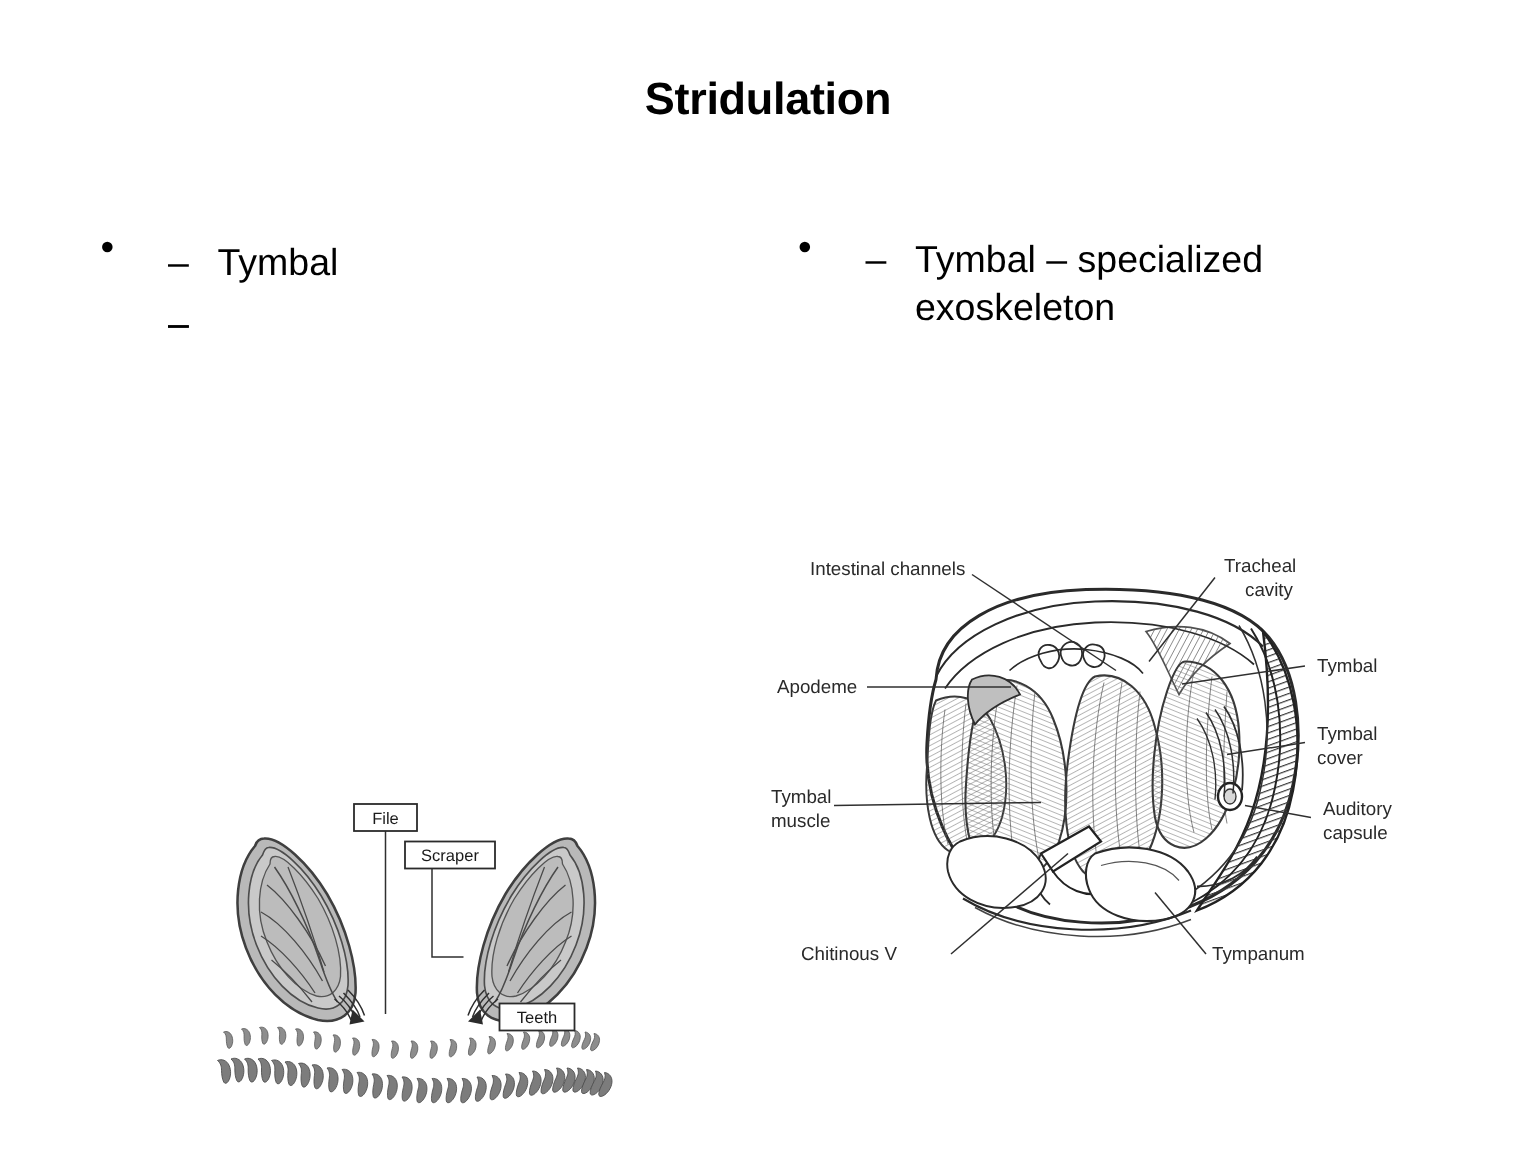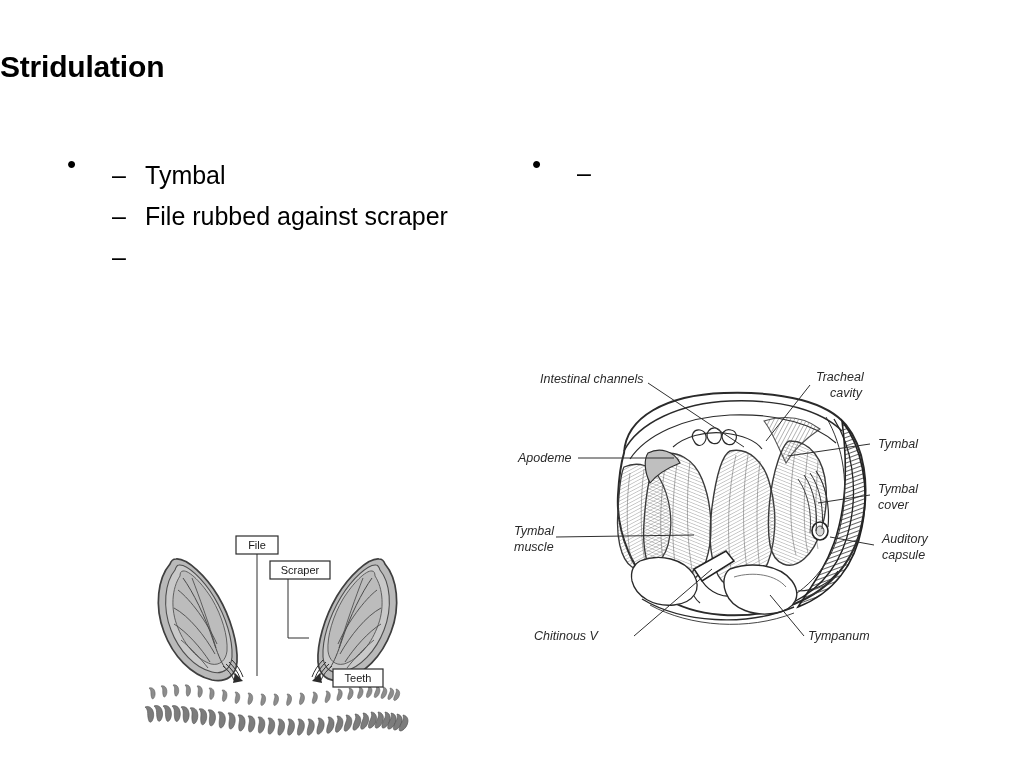--- a/index.html
+++ b/index.html
@@ -15,21 +15,21 @@
     font-family: "Liberation Sans", sans-serif;
     color: #000000;
   }
 
   
   .slide-title {
     position: absolute;
     top: 50px;
     left: 0;
     width: 1024px;
-    text-align: left;
+    text-align: center;
     font-size: 30px;
     font-weight: bold;
     letter-spacing: -0.2px;
     color: #000000;
   }
 
   
   .col {
     position: absolute;
     top: 150px;
@@ -74,21 +74,20 @@
     left: 137px;
     top: 520px;
     width: 288px;
     height: 232px;
   }
   #cicada-figure {
     left: 498px;
     top: 355px;
     width: 505px;
     height: 300px;
-    font-style: italic;
   }
   .figure svg { display: block; width: 100%; height: 100%; }
 
   .fig-label-box {
     fill: #ffffff;
     stroke: #2b2b2b;
     stroke-width: 1.2;
   }
   .fig-label-txt {
     font-family: "Liberation Sans", sans-serif;
@@ -113,36 +112,36 @@
     <span class="bul">•</span>
   </div>
 
   <div class="lvl2">
     <span class="dash">–</span>
     <span>Tymbal</span>
   </div>
 
   <div class="lvl2">
     <span class="dash">–</span>
-    <span>File rubbed against scraper</span>
   </div>
 
   <div class="lvl2">
     <span class="dash">–</span>
   </div>
 </div>
 
 <div class="col col-right">
 
   <div class="lvl1">
     <span class="bul">•</span>
   </div>
 
   <div class="lvl2">
     <span class="dash">–</span>
+    <span>Tymbal – specialized exoskeleton</span>
   </div>
 </div>
 
 <div class="figure" id="cricket-figure">
   <svg viewBox="0 0 288 232" xmlns="http://www.w3.org/2000/svg">
     <defs>
       <g id="tooth-lg">
         <path d="M0,0 c3.2,-0.6 6.0,1.6 6.6,5.0 c0.7,3.9 -0.9,8.2 -3.4,10.4 c-1.3,1.1 -2.6,0.9 -2.9,-0.4 c-0.5,-2.2 -0.1,-5.2 0.6,-8.0 c0.6,-2.4 0.8,-4.6 -0.9,-7.0 z"></path>
       </g>
       <g id="tooth-sm">

